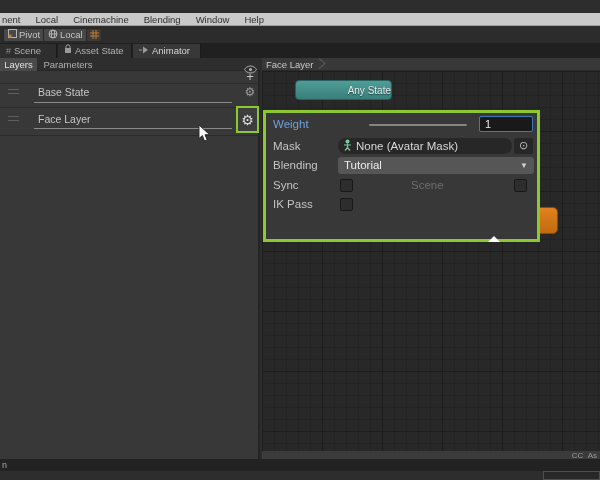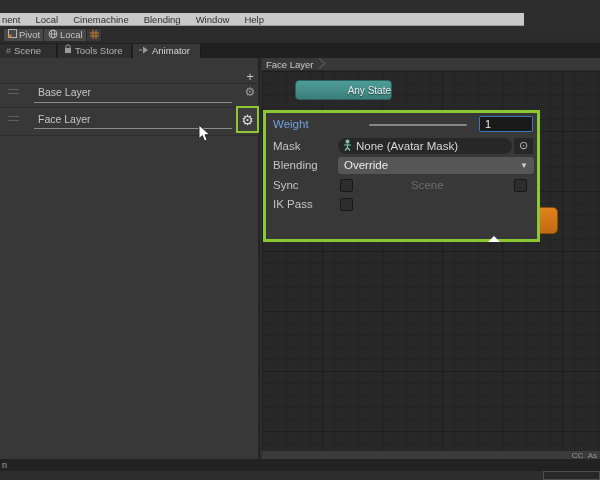--- a/index.html
+++ b/index.html
@@ -3,21 +3,21 @@
 <meta charset="utf-8">
 <style>
   *{margin:0;padding:0;box-sizing:border-box}
   body{background:#111}
   #app{position:relative;width:600px;height:480px;overflow:hidden;
        font-family:"Liberation Sans",sans-serif;background:#2d2d2d;color:#c8c8c8}
   .abs{position:absolute}
   
   .titlebar{left:0;top:0;width:600px;height:13px;background:#cecece;color:#3d3d3d;
             font-size:9px;line-height:13px;padding-left:2px;white-space:nowrap}
-  .menubar{left:0;top:13px;width:524px;height:13px;background:#c9c9c9;color:#2e2e2e;
+  .menubar{left:0;top:13px;width:600px;height:13px;background:#c9c9c9;color:#2e2e2e;
            font-size:9.5px;line-height:13px;display:flex;gap:15px;padding-left:2px;border-bottom:1px solid #9d9d9d}
   .menubar span{cursor:default}
   
   .toolbar{left:0;top:26px;width:600px;height:18px;background:#2c2c2c;border-bottom:1px solid #1f1f1f}
   .tbtn{position:absolute;height:14px;background:#484848;border:1px solid #282828;border-radius:2px;
         color:#c4c4c4;font-size:9.5px;line-height:12px;display:flex;align-items:center;gap:2px;padding:0 4px}
   .icobtn{position:absolute;height:14px;width:16px;background:#3a3a3a;border:1px solid #282828;border-radius:2px;
           display:flex;align-items:center;justify-content:center}
   .playbtn{position:absolute;top:28px;width:21px;height:15px;background:#3d3d3d;border:1px solid #262626;
            display:flex;align-items:center;justify-content:center}
@@ -139,39 +139,47 @@
   <div class="abs tabbar">
     <div class="tab" style="left:0;width:57px">
       <span style="font-size:9px;color:#8a8a8a">#</span>
       <span>Scene</span>
     </div>
     <div class="tab" style="left:58px;width:74px">
       <span><svg width="8" height="10">
             <rect x="1" y="4" width="6" height="5" fill="#9a9a9a"></rect>
             <path d="M2 4 V2.8 a2 2 0 0 1 4 0 V4" fill="none" stroke="#9a9a9a"></path>
           </svg></span>
-      <span>Tools Store</span>
+      <span>Asset State</span>
     </div>
     <div class="tab active" style="left:133px;width:68px">
       <span><svg width="10" height="8">
             <path d="M0 4 h3" stroke="#9a9a9a"></path>
             <path d="M4 0.5 L9 4 L4 7.5 Z" fill="#9a9a9a"></path>
           </svg></span>
       <span>Animator</span>
     </div>
   </div>
 
   <div class="abs leftpanel">
+    <div class="subtabs">
+      <div class="subtab active" style="left:0;width:37px">Layers</div>
+      <div class="subtab" style="left:37px;width:62px">Parameters</div>
+      <span style="position:absolute;left:244px;top:2px"><svg width="13" height="9">
+            <path d="M6.5 1C3.5 1 1.3 3 .5 4.5 1.3 6 3.5 8 6.5 8s5.2-2 6-3.5C11.7 3 9.5 1 6.5 1z" fill="none" stroke="#b0b0b0"></path>
+            <circle cx="6.5" cy="4.5" r="1.6" fill="#b0b0b0"></circle>
+          </svg></span>
+    </div>
 
     <div style="position:absolute;left:242px;top:12px;width:16px;height:14px;text-align:center;font-size:13px;line-height:14px;color:#c4c4c4">+</div>
     <div class="rowline" style="top:25px"></div>
 
     <div>
       <div class="draghandle" style="left:8px;top:31px"></div>
-      <div class="layername" style="left:38px;top:28px">Base Layer</div>
+      <div class="layername" style="left:38px;top:28px">Base State</div>
       <div class="gear" style="left:242px;top:27px;width:16px">⚙</div>
       <div class="weightline" style="left:34px;top:44px;width:198px"></div>
     </div>
     <div class="rowline" style="top:49px"></div>
 
     <div>
       <div class="draghandle" style="left:8px;top:58px"></div>
       <div class="layername" style="left:38px;top:55px">Face Layer</div>
       <div class="weightline" style="left:34px;top:70px;width:198px"></div>
     </div>
@@ -213,21 +221,21 @@
             <path d="M5.5 4.5 V9 M2 6 h7 M3 11.5 L5.5 8.5 L8 11.5" fill="none" stroke="#7ec6a2" stroke-width="1.2"></path>
           </svg></span>
       <span>None (Avatar Mask)</span>
     </div>
     <div class="picker">
       <span>⊙</span>
     </div>
 
     <div class="plabel" style="top:46px">Blending</div>
     <div class="dropdown">
-      <span>Override</span>
+      <span>Tutorial</span>
       <span class="arrow">▼</span>
     </div>
 
     <div class="plabel" style="top:66px">Sync</div>
     <div class="checkbox" style="left:74px;top:66px"></div>
     <div class="plabel" style="left:145px;top:66px;color:#6c6c6c">Scene</div>
     <div class="checkbox" style="left:248px;top:66px"></div>
 
     <div class="plabel" style="top:85px">IK Pass</div>
     <div class="checkbox" style="left:74px;top:85px"></div>

